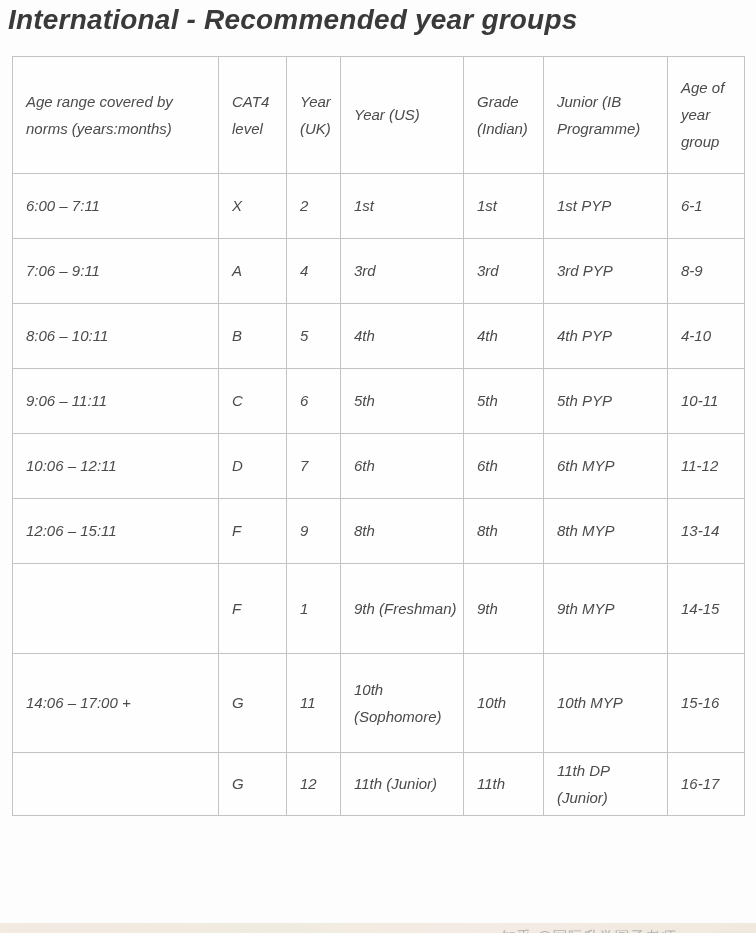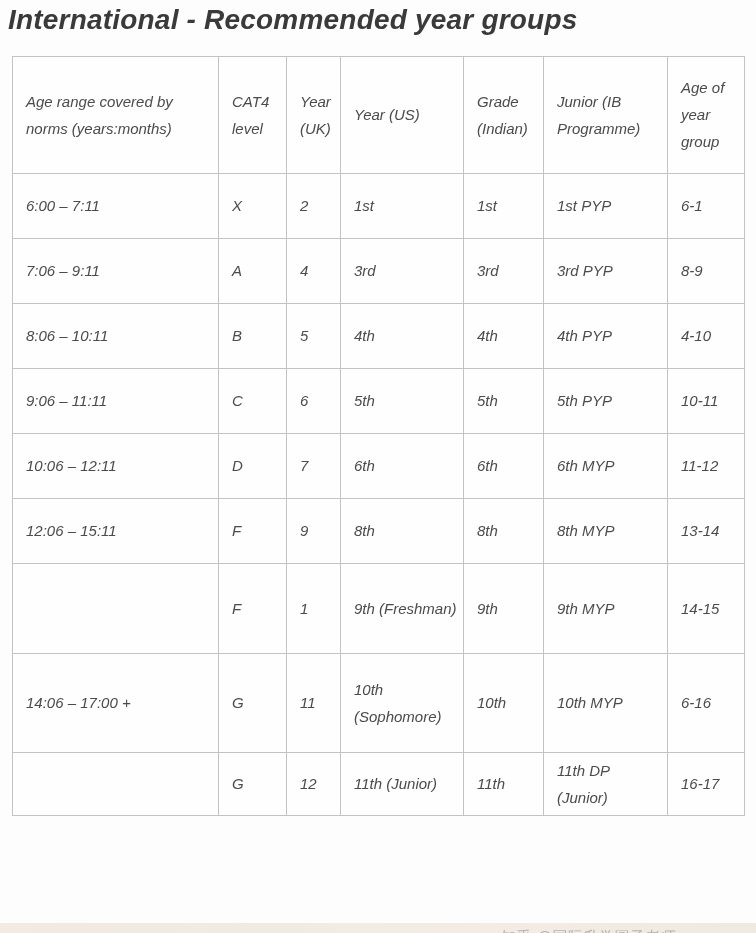--- a/index.html
+++ b/index.html
@@ -165,21 +165,21 @@
         <td>9th MYP</td>
         <td>14-15</td>
       </tr>
       <tr class="r-t2">
         <td>14:06 – 17:00 +</td>
         <td>G</td>
         <td>11</td>
         <td>10th (Sophomore)</td>
         <td>10th</td>
         <td>10th MYP</td>
-        <td>6-16</td>
+        <td>15-16</td>
       </tr>
       <tr class="r-last">
         <td></td>
         <td>G</td>
         <td>12</td>
         <td>11th (Junior)</td>
         <td>11th</td>
         <td>11th DP (Junior)</td>
         <td>16-17</td>
       </tr>

